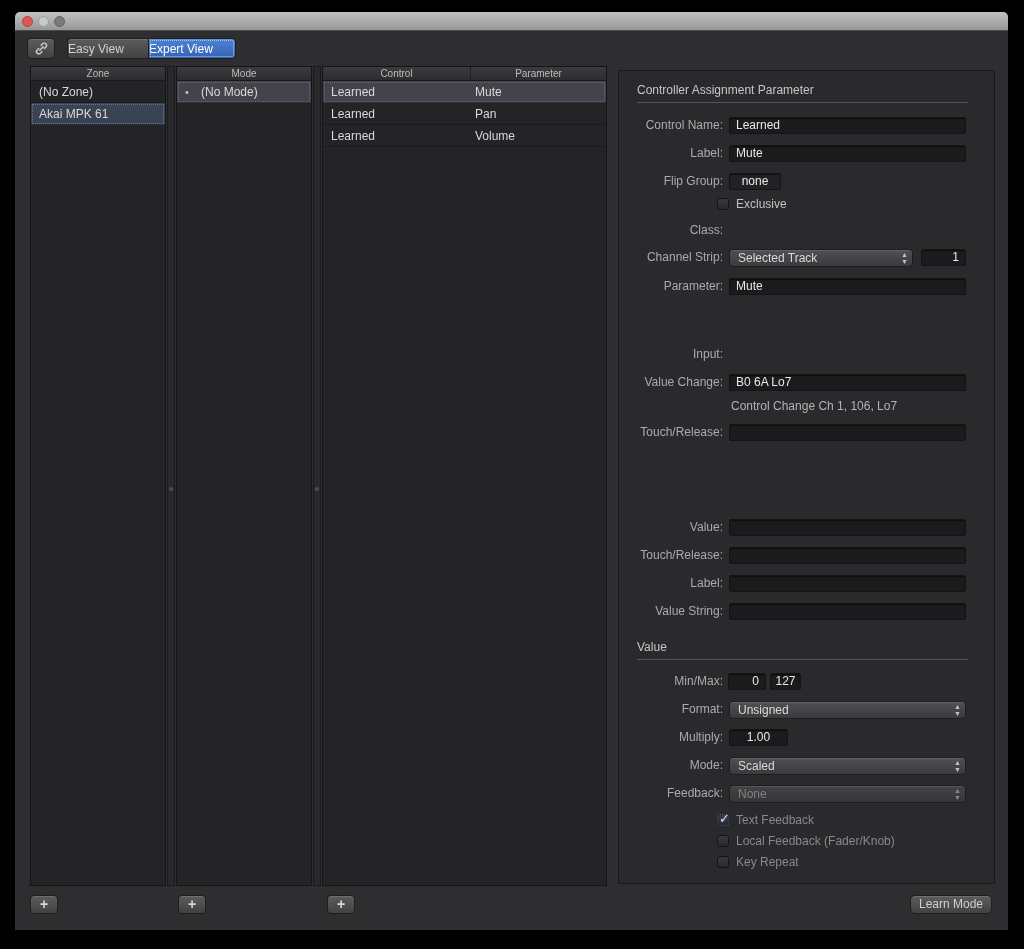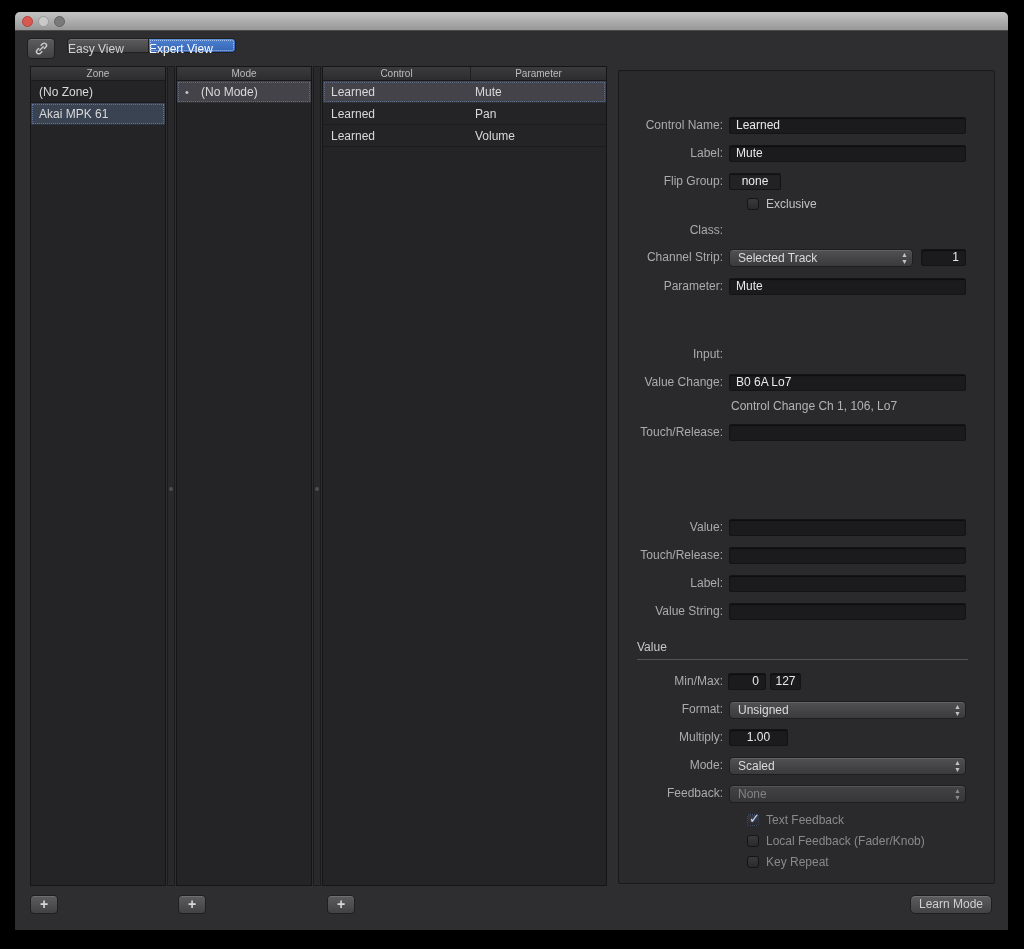--- a/index.html
+++ b/index.html
@@ -19,21 +19,21 @@
   .tl.mid { left:23px; background:#c9c9c9; border:1px solid #9a9a9a; }
   .tl.dim { left:39px; background:#7a7a7a; border:1px solid #636363; }
 
   
   .btn { background:linear-gradient(#5c5c5e,#424244); border:1px solid #1f1f1f;
     border-radius:4px; color:#cfcfcf; font-size:12px; text-align:center;
     box-shadow:inset 0 1px 0 rgba(255,255,255,.12); cursor:default; }
   .link-btn { position:absolute; left:12px; top:26px; width:28px; height:21px;
     display:flex; align-items:center; justify-content:center; }
   .seg { position:absolute; left:52px; top:26px; height:21px; display:flex; }
-  .seg-btn { height:15px; line-height:20px; font-size:12px; border:1px solid #1f1f1f;
+  .seg-btn { height:21px; line-height:20px; font-size:12px; border:1px solid #1f1f1f;
     box-shadow:inset 0 1px 0 rgba(255,255,255,.12); }
   .seg-easy { width:81px; background:linear-gradient(#5c5c5e,#424244); color:#d2d2d2;
     border-radius:4px 0 0 4px; border-right:none; }
   .seg-expert { width:88px; background:linear-gradient(#4b82d2,#3763b4); color:#fff;
     border-radius:0 4px 4px 0; outline:1px dotted #a9c2ea; outline-offset:-3px; }
 
   
   .panel { position:absolute; top:54px; height:820px; background:#242427;
     border:1px solid #151517; }
   .panel-zone { left:15px; width:136px; }
@@ -71,21 +71,21 @@
     border:1px solid #141416; border-radius:2px; color:#e8e8ea; font-size:12px;
     line-height:15px; padding-left:6px; box-shadow:inset 0 1px 1px rgba(0,0,0,.5); }
   .dropdown { position:absolute; left:110px; width:237px; height:18px;
     background:linear-gradient(#515153,#3a3a3c); border:1px solid #1e1e20;
     border-radius:4px; color:#dadadc; font-size:12px; line-height:16px; padding-left:8px;
     box-shadow:inset 0 1px 0 rgba(255,255,255,.1); }
   .dropdown .arrows { position:absolute; right:4px; top:1px; display:flex;
     flex-direction:column; line-height:7px; font-size:7px; color:#c2c2c4; }
   .dropdown.disabled { color:#828284; background:linear-gradient(#434345,#363638); }
   .mini { text-align:center; padding-left:0; }
-  .checkrow { position:absolute; left:128px; height:13px; display:flex; align-items:center; }
+  .checkrow { position:absolute; left:98px; height:13px; display:flex; align-items:center; }
   .checkbox { width:12px; height:12px; background:linear-gradient(#3a3a3c,#2a2a2c);
     border:1px solid #141416; border-radius:3px; margin-right:7px; position:relative; }
   .checkbox.checked { outline:1px dotted rgba(120,150,210,.6); outline-offset:-1px; }
   .checkbox.checked .mark { position:absolute; left:1px; top:-4px; font-size:13px;
     color:#cdd9ee; text-shadow:0 0 2px #4a72b8; }
   .checkrow .cb-label { font-size:12px; color:#c2c2c4; }
   .checkrow.dimmed .cb-label { color:#89898b; }
   .helper { position:absolute; left:112px; font-size:12px; color:#b3b3b5; }
 
   .learn-btn { position:absolute; left:895px; top:883px; width:82px; height:19px;
@@ -153,20 +153,21 @@
       <span class="cell" style="width:137px;padding-left:4px">Pan</span>
     </div>
     <div class="row trow" style="padding-left:0">
       <span class="cell" style="width:148px;padding-left:8px">Learned</span>
       <span class="cell" style="width:137px;padding-left:4px">Volume</span>
     </div>
   </div>
 
   <div class="inspector">
 
+    <div class="sec-title" style="top:12px">Controller Assignment Parameter</div>
 
     <div class="f-label" style="top:46px">Control Name:</div>
     <div class="field" style="top:46px">Learned</div>
 
     <div class="f-label" style="top:74px">Label:</div>
     <div class="field" style="top:74px">Mute</div>
 
     <div class="f-label" style="top:102px">Flip Group:</div>
     <div class="field mini" style="top:102px;width:52px;background:#222225">none</div>
 

